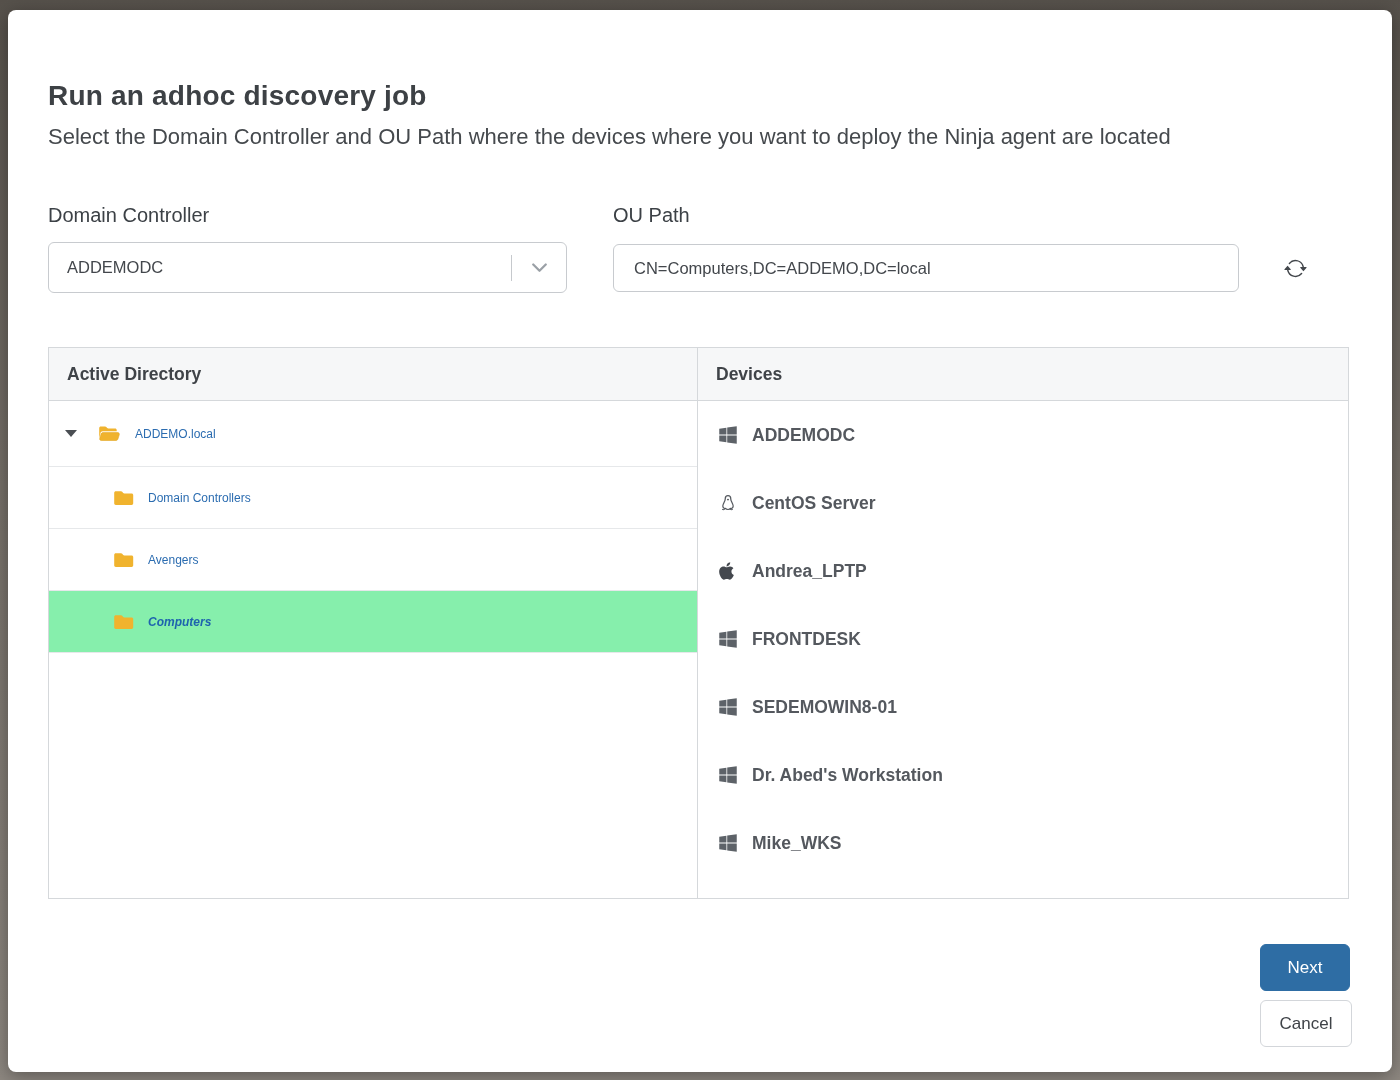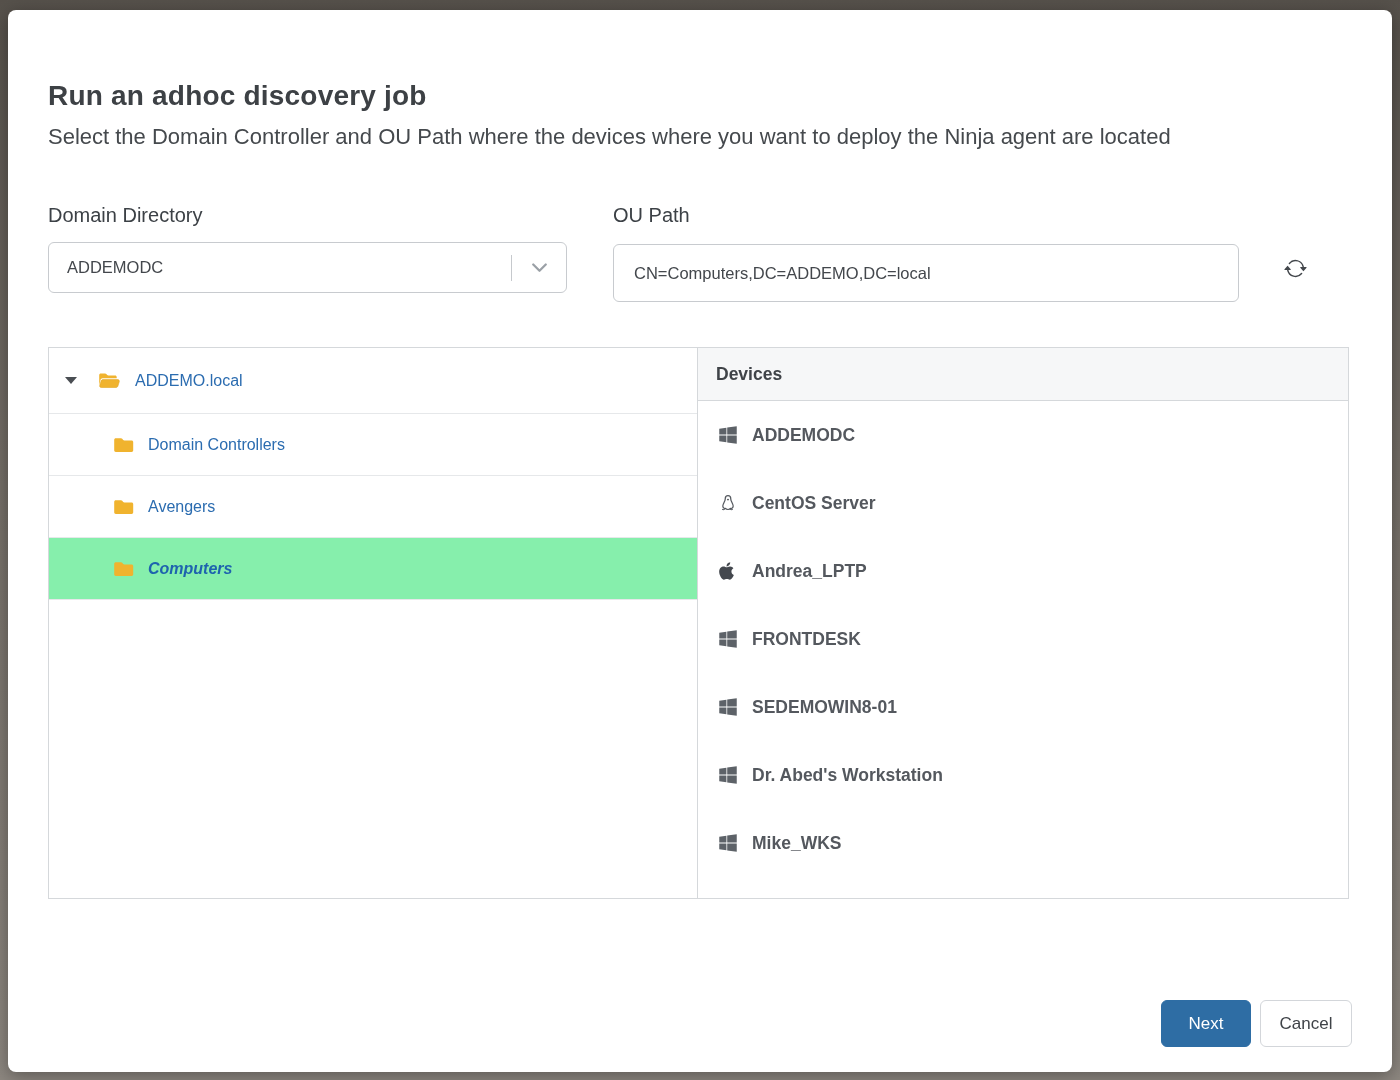--- a/index.html
+++ b/index.html
@@ -30,21 +30,21 @@
   .dc-select {
     position:absolute; left:40px; top:232px; width:519px; height:51px;
     border:1px solid #c8cbcf; border-radius:6px; background:#fff;
     display:flex; align-items:center; cursor:pointer;
   }
   .dc-select .value { flex:1; padding-left:18px; font-size:16.5px; color:#43474c; }
   .dc-select .divider { width:1px; height:26px; background:#c6c9cd; }
   .dc-select .chev-box { width:54px; display:flex; align-items:center; justify-content:center; }
 
   .ou-input {
-    position:absolute; left:605px; top:234px; width:626px; height:58px;
+    position:absolute; left:605px; top:234px; width:626px; height:48px;
     border:1px solid #c8cbcf; border-radius:6px; background:#fff;
     padding-left:20px; font-size:16.5px; color:#43474c;
     font-family:"Liberation Sans", sans-serif; outline:none;
   }
   .refresh-btn {
     position:absolute; left:1272px; top:243px; width:30px; height:30px;
     background:none; border:none; cursor:pointer;
     display:flex; align-items:center; justify-content:center; color:#43474c;
   }
 
@@ -66,44 +66,44 @@
     border-bottom:1px solid #e6e8ea; cursor:pointer; background:#fff;
   }
   .tree-row.level-0 { height:66px; padding-left:16px; }
   .tree-row.level-1 { padding-left:65px; }
   .caret {
     width:0; height:0; margin-right:21px;
     border-left:6px solid transparent; border-right:6px solid transparent;
     border-top:7px solid #4a4e53;
   }
   .folder-svg { margin-right:14px; flex:0 0 auto; }
-  .tree-label { font-size:16px; color:#2b6cb0; }
+  .tree-label { font-size:12px; color:#2b6cb0; }
   .tree-row.selected { background:#86efac;font-style:italic; }
   .tree-row.selected .tree-label { font-weight:700; color:#1e63ae; }
 
   .device-row {
     display:flex; align-items:center; height:68px; padding-left:20px; background:transparent;
   }
   .device-icon { width:24px; display:flex; align-items:center; justify-content:flex-start; margin-right:10px; }
   .device-label { font-size:17.5px; font-weight:700; color:#54585e; }
 
-  .footer { position:absolute; right:40px; bottom:25px; display:flex; gap:9px; }
+  .footer { position:absolute; right:40px; bottom:25px; display:flex; gap:9px;flex-direction:column; }
   .btn { height:47px; border-radius:6px; font-size:17px; cursor:pointer; font-family:"Liberation Sans", sans-serif; }
   .btn-next { width:90px; background:#2e6da4; border:1px solid #2e6da4; color:#ffffff; }
   .btn-cancel { width:92px; background:#ffffff; border:1px solid #d3d6da; color:#3f4348; }
 </style>
 </head>
 <body>
 
 <div class="modal">
 
   <div class="title">Run an adhoc discovery job</div>
   <div class="subtitle">Select the Domain Controller and OU Path where the devices where you want to deploy the Ninja agent are located</div>
 
-  <div class="field-label label-dc">Domain Directory</div>
+  <div class="field-label label-dc">Domain Controller</div>
   <div class="field-label label-ou">OU Path</div>
 
   <div class="dc-select">
     <span class="value">ADDEMODC</span>
     <span class="divider"></span>
     <span class="chev-box">
       <svg width="15" height="10" viewBox="0 0 12 8">
           <path d="M1 1.2l5 5 5-5" fill="none" stroke="#9aa0a6" stroke-width="1.8" stroke-linecap="round" stroke-linejoin="round"></path>
         </svg>
     </span>
@@ -113,20 +113,21 @@
 
   <button class="refresh-btn" title="">
     <svg width="23" height="23" viewBox="0 0 16 16" fill="#43474c">
       <path d="M11.534 7h3.932a.25.25 0 0 1 .192.41l-1.966 2.36a.25.25 0 0 1-.384 0l-1.966-2.36a.25.25 0 0 1 .192-.41zm-11 2h3.932a.25.25 0 0 0 .192-.41L2.692 6.23a.25.25 0 0 0-.384 0L.342 8.59A.25.25 0 0 0 .534 9z"></path>
       <path fill-rule="evenodd" d="M8 3c-1.552 0-2.94.707-3.857 1.818a.5.5 0 1 1-.771-.636A6.002 6.002 0 0 1 13.917 7H12.9A5.002 5.002 0 0 0 8 3zM3.1 9a5.002 5.002 0 0 0 8.757 2.182.5.5 0 1 1 .771.636A6.002 6.002 0 0 1 2.083 9H3.1z"></path>
     </svg>
   </button>
 
   <div class="panel-table">
     <div class="pane pane-left">
+      <div class="pane-header">Active Directory</div>
       <div>
           <div class="tree-row level-0 expanded">
     <span class="caret"></span>
     <svg class="folder-svg folder-open" width="23" height="17" viewBox="0 0 23 17" aria-hidden="true">
     <path fill="#f0b32e" d="M1.2 3.1c0-.9.7-1.6 1.6-1.6h4.3c.5 0 .9.2 1.2.5l.9 1c.3.3.7.5 1.2.5h6.7c.9 0 1.6.7 1.6 1.6v1.2H4.6c-1 0-1.9.7-2.1 1.7l-1.3 5.2V3.1z"></path>
     <path fill="#f0b32e" stroke="#e2a623" stroke-width=".6" d="M4.9 7.6h14.9c1 0 1.8 1 1.5 2l-1.4 4.5c-.2.8-1 1.4-1.8 1.4H3.2c-1 0-1.8-1-1.5-2l1.4-4.5c.2-.8 1-1.4 1.8-1.4z"></path>
   </svg>
     <span class="tree-label">ADDEMO.local</span>
   </div>
           <div class="tree-row level-1">

